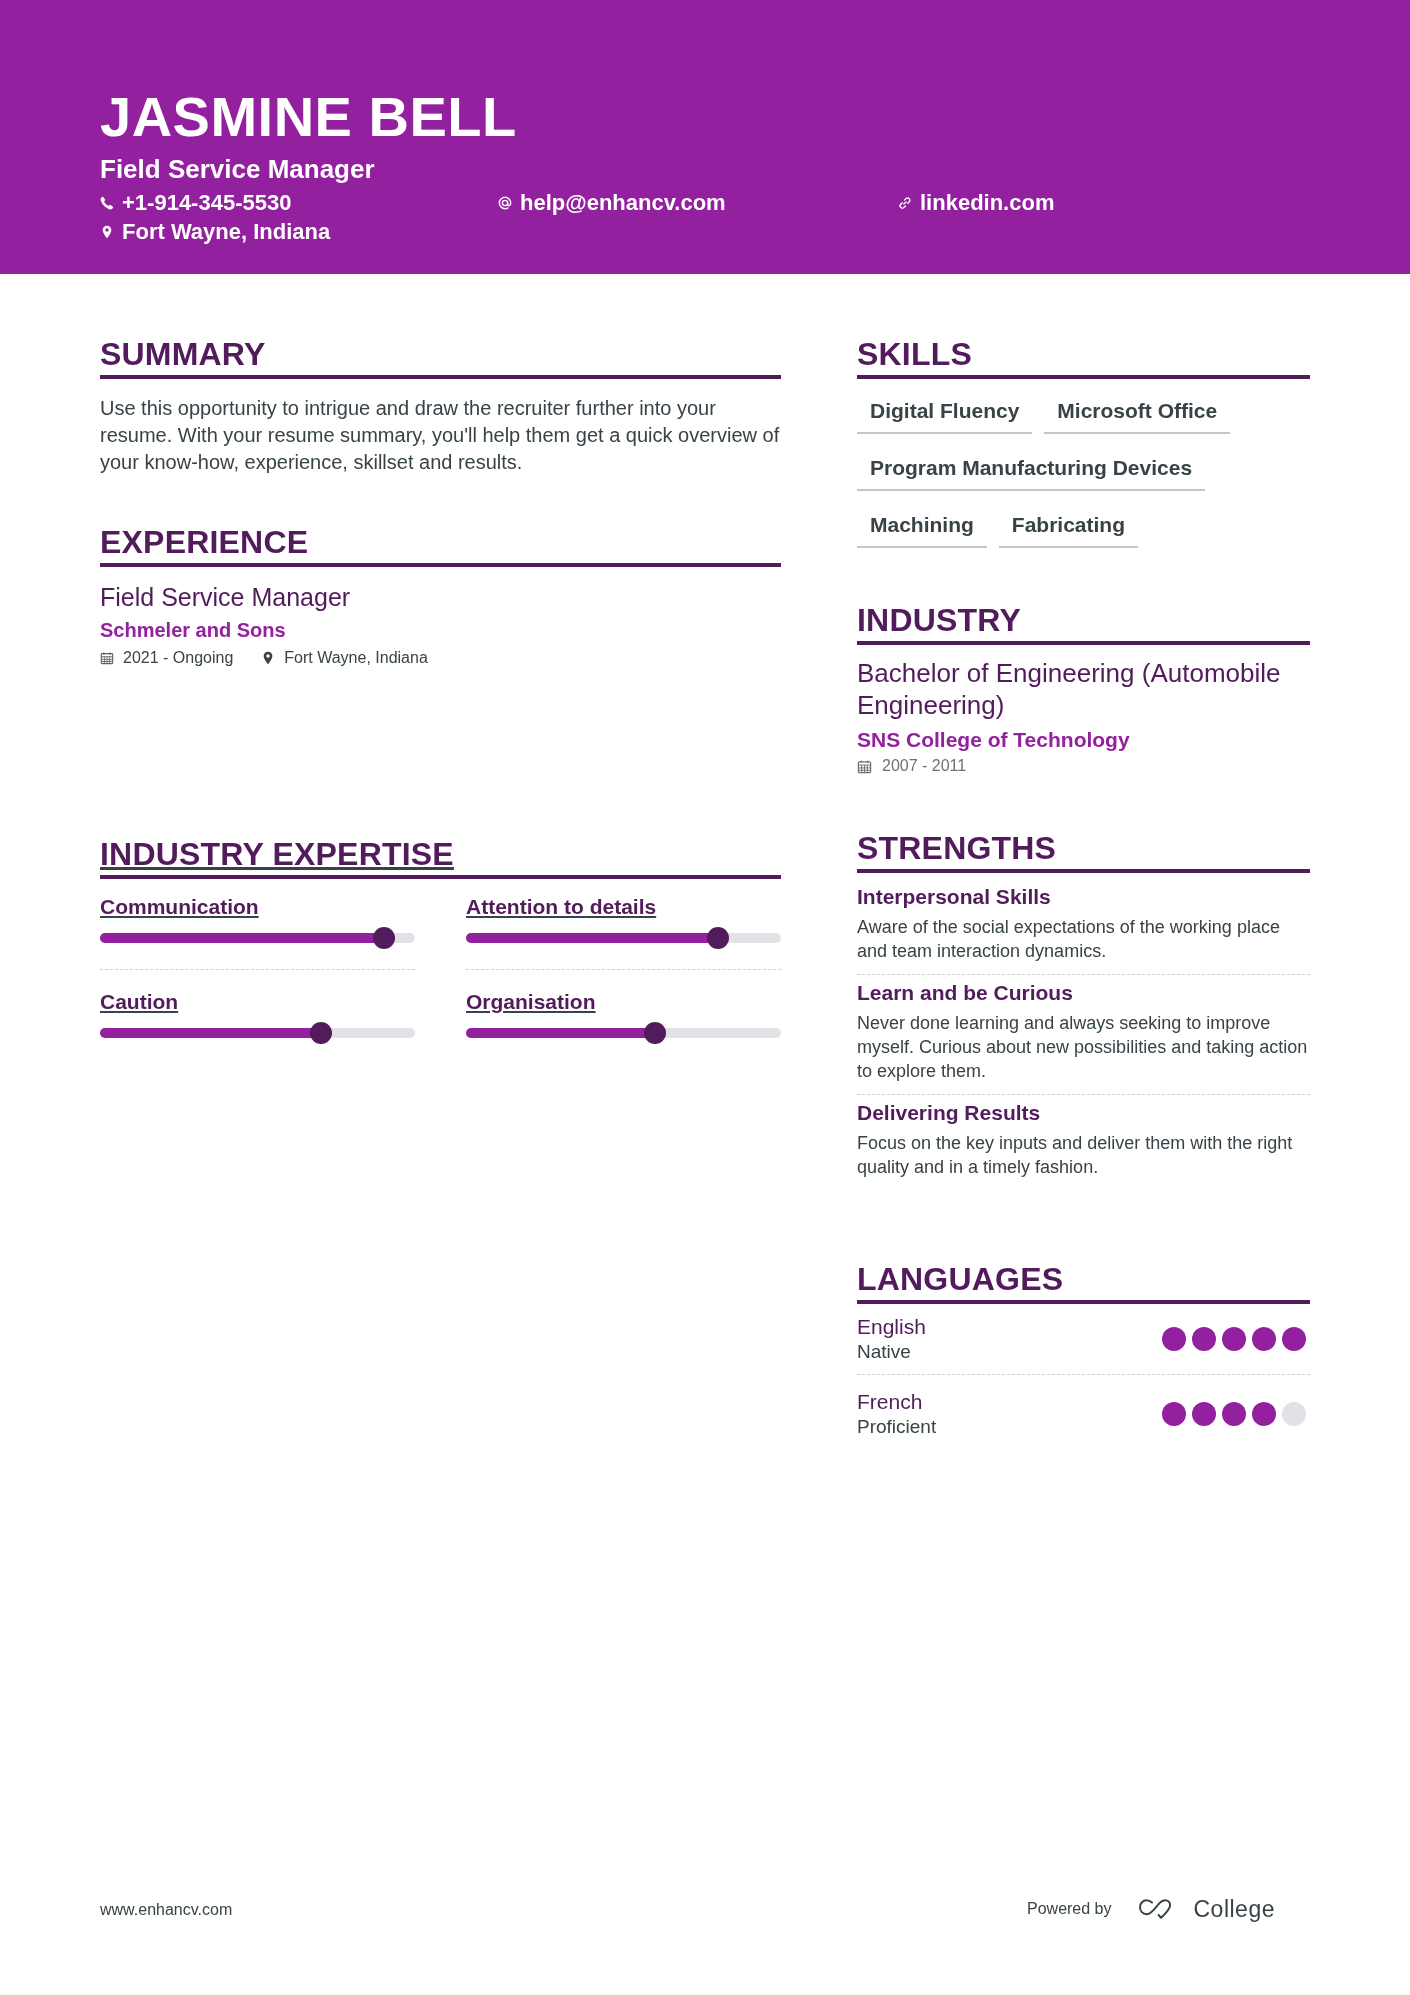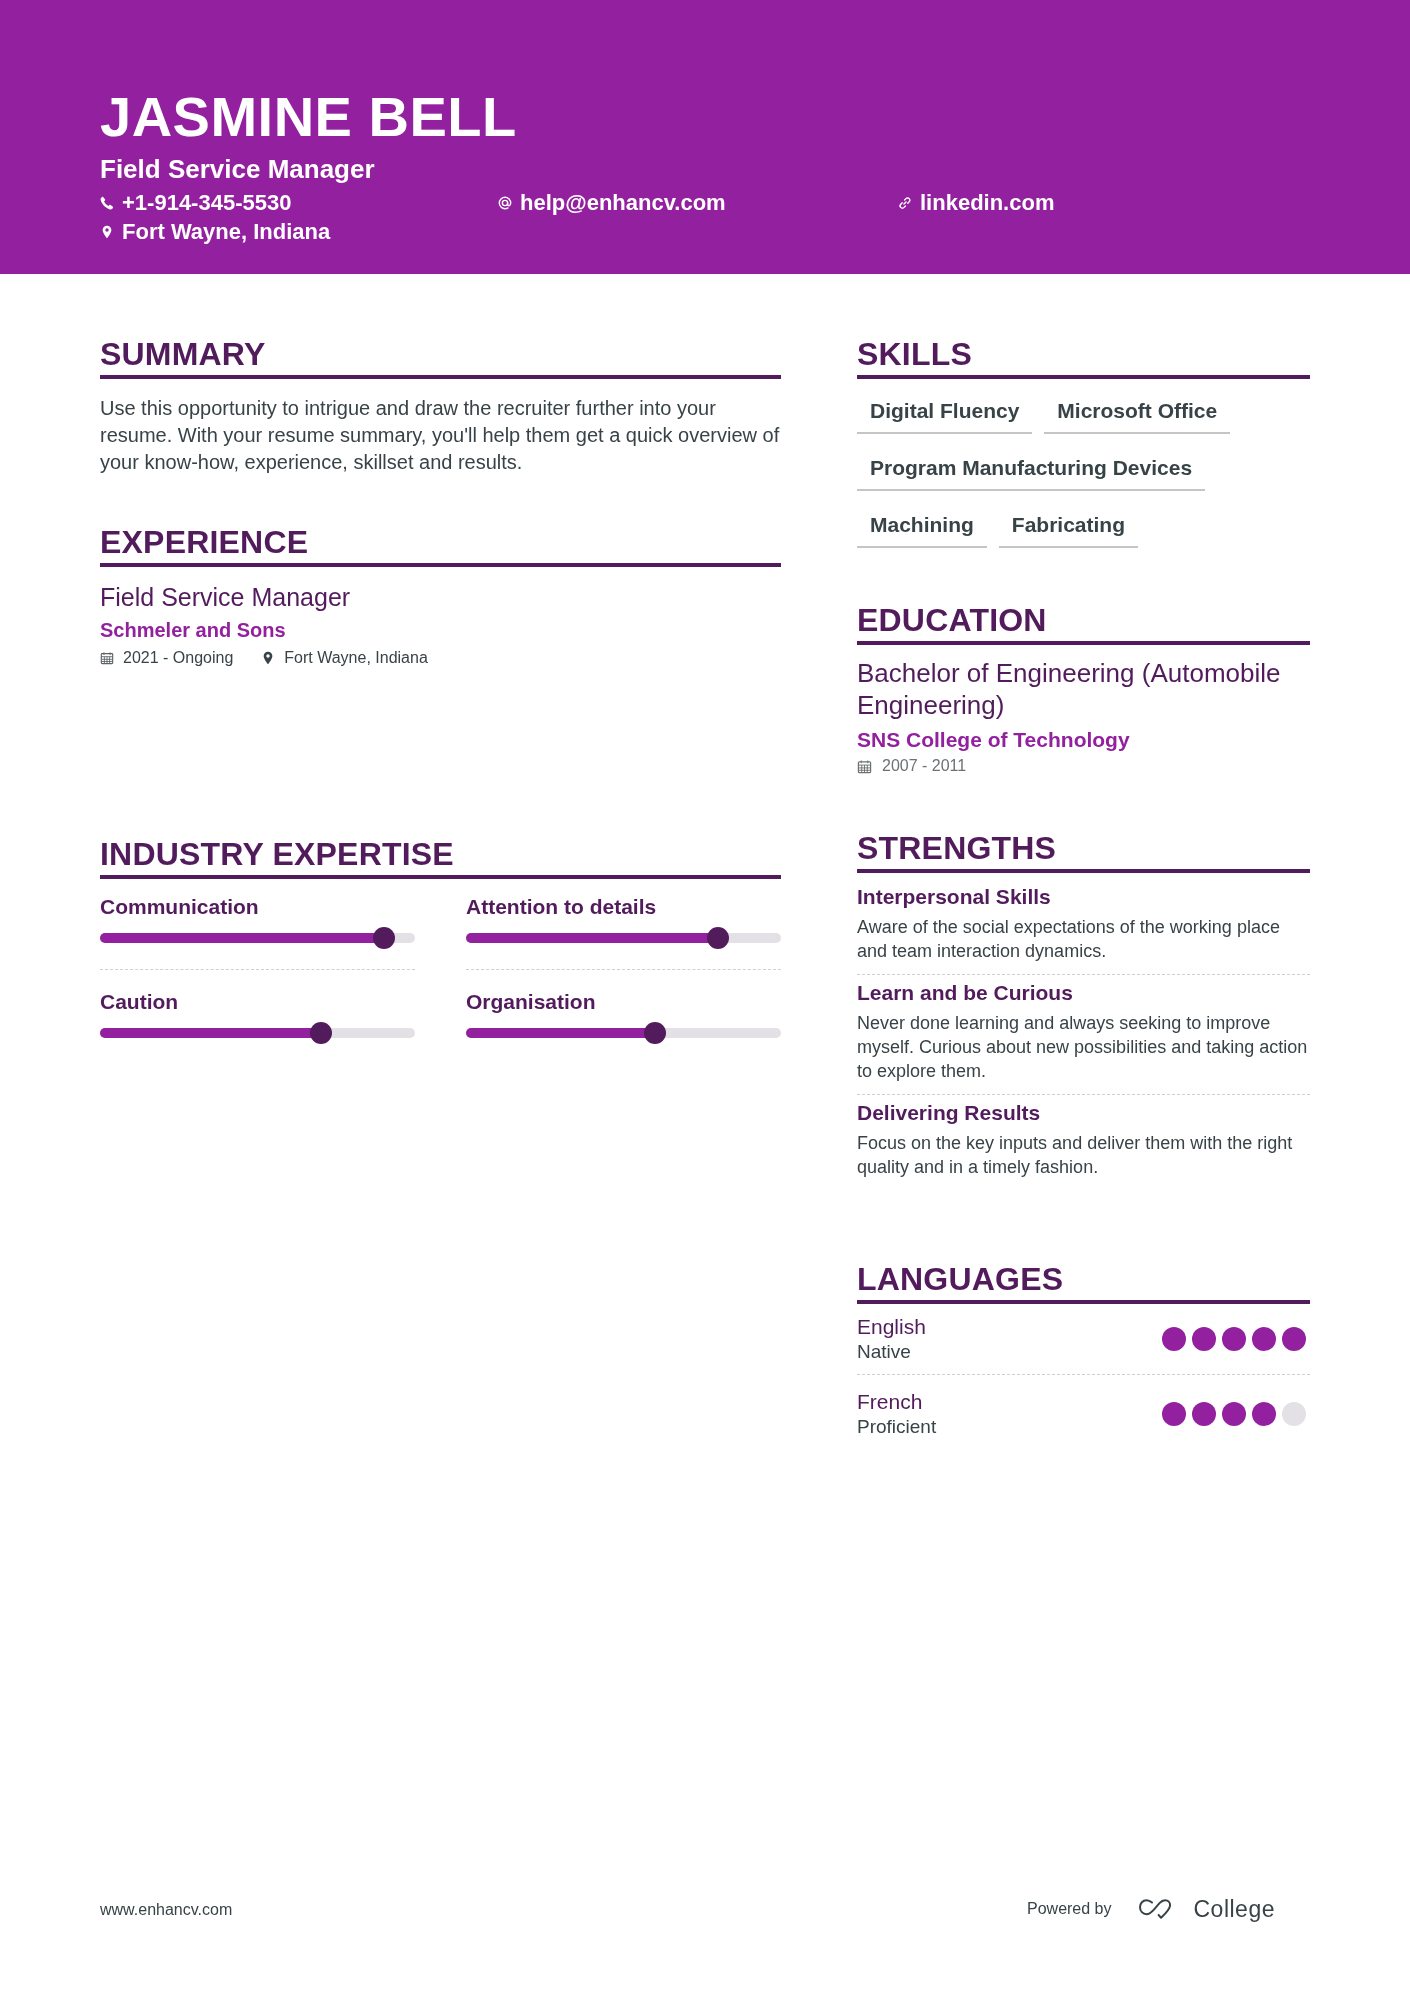--- a/index.html
+++ b/index.html
@@ -127,21 +127,21 @@
         <span>2021 - Ongoing</span>
         <span class="gap"></span>
         <svg viewBox="0 0 16 16">
             <path fill="#384347" d="M8 .8c-2.9 0-5 2.2-5 5 0 3.6 5 9.4 5 9.4s5-5.8 5-9.4c0-2.8-2.1-5-5-5zm0 7a2 2 0 110-4 2 2 0 010 4z"></path>
           </svg>
         <span>Fort Wayne, Indiana</span>
       </div>
     </div>
   </div>
 
-  <div class="section" style="top:835px;">
+  <div class="section" style="top:835px;text-decoration:underline;">
     <div class="sec-title">INDUSTRY EXPERTISE</div>
     <div class="sec-rule"></div>
     <div class="exp-grid">
       <div class="exp-item">
         <div class="exp-label">Communication</div>
         <div class="slider">
           <div class="fill" style="width: 90%;"></div>
           <div class="knob" style="left: 90%;"></div>
         </div>
       </div>
@@ -180,21 +180,21 @@
     <div class="skills">
       <span class="skill">Digital Fluency</span>
       <span class="skill">Microsoft Office</span>
       <span class="skill">Program Manufacturing Devices</span>
       <span class="skill">Machining</span>
       <span class="skill">Fabricating</span>
     </div>
   </div>
 
   <div class="section" style="top:601px;">
-    <div class="sec-title">EDUCATION</div>
+    <div class="sec-title">INDUSTRY</div>
     <div class="sec-rule"></div>
     <div>
       <div class="degree">Bachelor of Engineering (Automobile Engineering)</div>
       <div class="school">SNS College of Technology</div>
       <div class="edu-meta">
         <svg viewBox="0 0 16 16">
             <rect x="1.5" y="3" width="13" height="11.5" rx="1" fill="none" stroke="#6b7175" stroke-width="1.3"></rect>
             <path d="M1.5 6.5h13M4.5 1.5v3M11.5 1.5v3M5 6.5v8M8 6.5v8M11 6.5v8M1.5 9.5h13M1.5 12h13" stroke="#6b7175" stroke-width="1"></path>
           </svg>
         <span>2007 - 2011</span>

